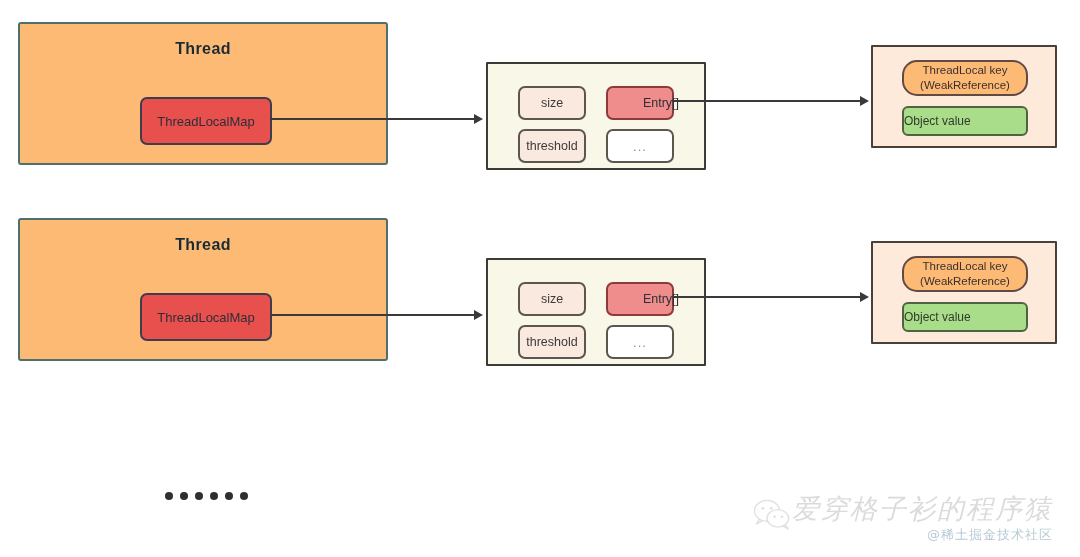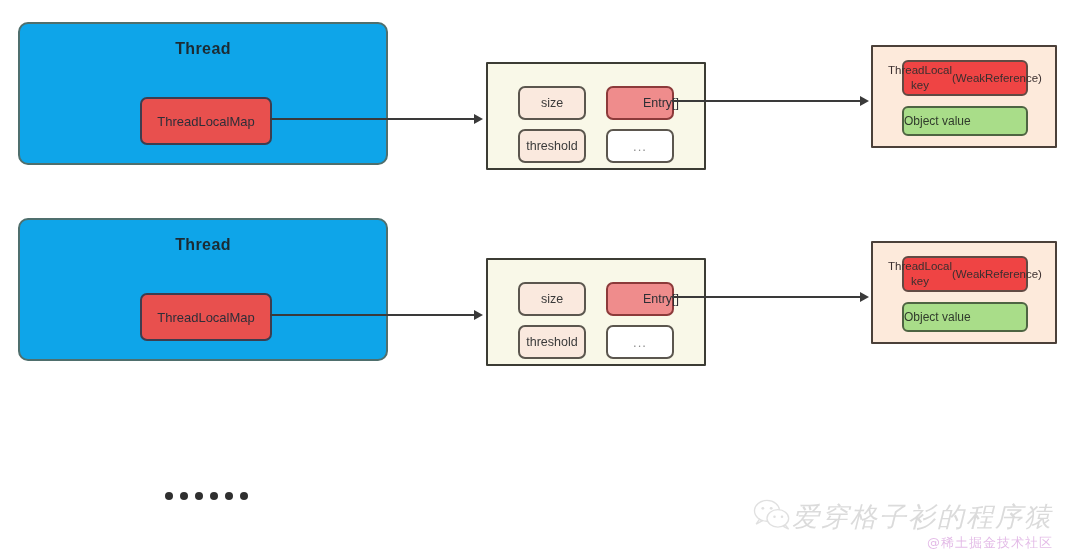--- a/index.html
+++ b/index.html
@@ -21,23 +21,23 @@
     left: 0; top: 0;
     width: 1080px;
     height: 557px;
   }
 
   
   .abs { position: absolute; box-sizing: border-box; }
 
   
   .thread-box {
-    background: #0ea5e9;
+    background: #fdba74;
     border: 2px solid #4f6f6d;
-    border-radius: 10px;
+    border-radius: 3px;
   }
   .thread-title {
     position: absolute;
     left: 0; right: 0;
     top: 16px;
     text-align: center;
     font-size: 16px;
     font-weight: bold;
     color: #1c2b33;
     letter-spacing: 0.4px;
@@ -79,25 +79,25 @@
 
   
   .entry-box {
     background: #fdeadb;
     border: 2px solid #4b4039;
     border-radius: 1px;
   }
   .entry-key {
     position: absolute;
     box-sizing: border-box;
-    background: #ef4444;
+    background: #fdba74;
     border: 2px solid #614a43;
-    border-radius: 6px;
-    display: flex;
-    flex-direction: row;
+    border-radius: 15px;
+    display: flex;
+    flex-direction: column;
     align-items: center;
     justify-content: center;
     font-size: 11.5px;
     line-height: 15px;
     color: #3a2f2f;
     text-align: center;
   }
   .entry-val {
     position: absolute;
     box-sizing: border-box;
@@ -130,33 +130,33 @@
 
   
   .watermark {
     position: absolute;
     display: flex;
     align-items: flex-start;
     opacity: 0.30;
     user-select: none;
   }
   .wm-logo { width: 40px; height: 34px; flex: 0 0 40px; margin-top: 4px; }
-  .wm-texts { display: flex; flex-direction: column; margin-top: 8px; }
+  .wm-texts { display: flex; flex-direction: column; }
   .wm-main {
     font-family: "DejaVu Sans", sans-serif;
     font-size: 27px;
     color: #8a8a8a;
     letter-spacing: 2px;
     font-style: italic;
     line-height: 30px;
   }
   .wm-sub {
     font-family: "DejaVu Sans", sans-serif;
     font-size: 13px;
-    color: #a21caf;
+    color: #0c4a6e;
     text-align: right;
     letter-spacing: 1px;
     margin-top: 2px;
   }
 </style>
 </head>
 <body>
 
 <div id="canvas">
 

